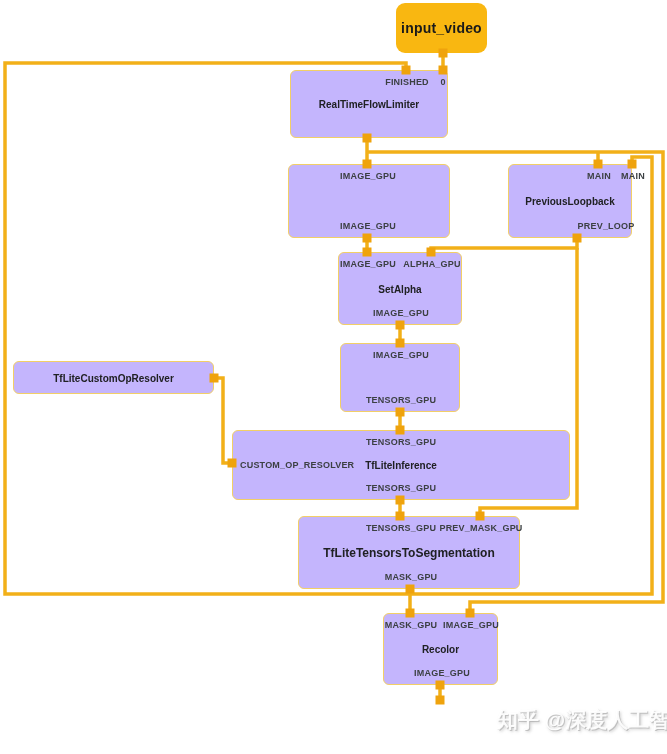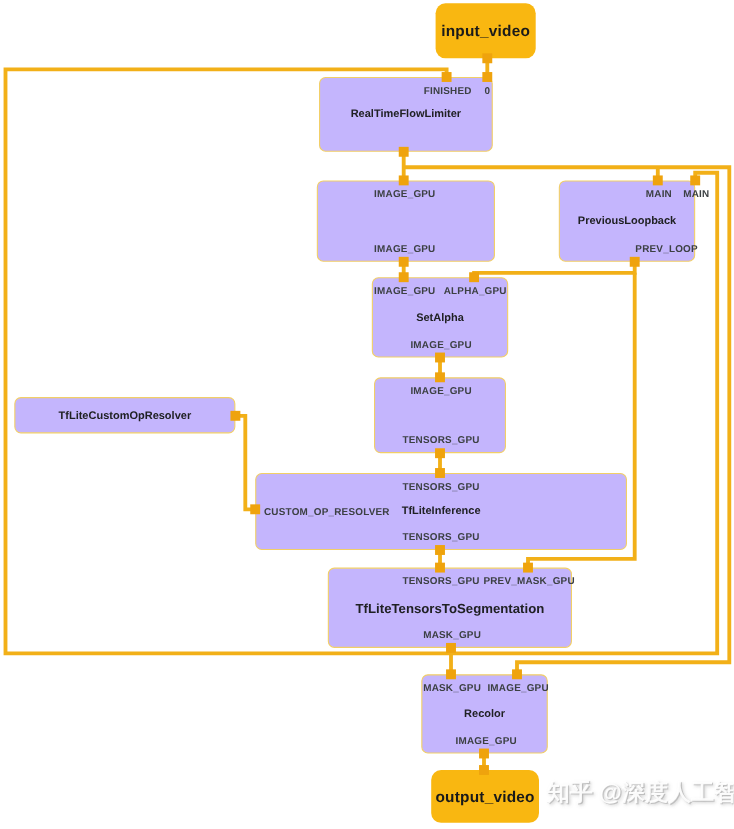--- a/index.html
+++ b/index.html
@@ -116,23 +116,20 @@
     <span class="plabel bottom" style="left:112px;">MASK_GPU</span>
   </div>
 
   <div class="node" style="left:383px;top:613px;width:115px;height:72px;">
     <span class="plabel top" style="left:27px;">MASK_GPU</span>
     <span class="plabel top" style="left:87px;">IMAGE_GPU</span>
     <span class="title">Recolor</span>
     <span class="plabel bottom" style="left:58px;">IMAGE_GPU</span>
   </div>
 
-  <div class="io-node" style="left:392px;top:700px;width:98px;height:48px;">
-    <span class="io-title">output_video</span>
-  </div>
 
   <svg id="ports" class="layer" width="667" height="754" viewBox="0 0 667 754">
     <g fill="#EFA30D">
       <rect x="438.5" y="48.5" width="9" height="9"></rect>
       <rect x="401.5" y="65.5" width="9" height="9"></rect>
       <rect x="438.5" y="65.5" width="9" height="9"></rect>
       <rect x="362.5" y="133.5" width="9" height="9"></rect>
       <rect x="362.5" y="159.5" width="9" height="9"></rect>
       <rect x="362.5" y="233.5" width="9" height="9"></rect>
       <rect x="593.5" y="159.5" width="9" height="9"></rect>

